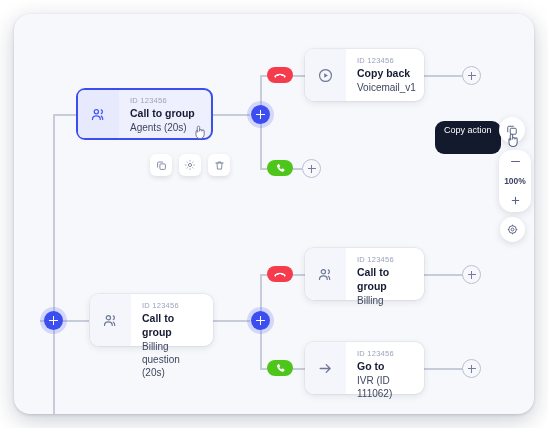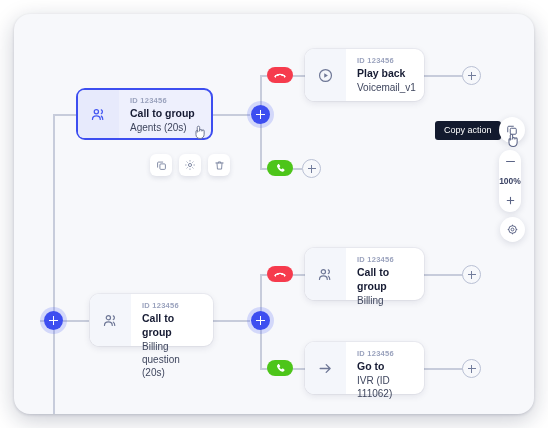--- a/index.html
+++ b/index.html
@@ -16,21 +16,21 @@
   .edge.v{width:1.5px;}
 
   
   .node{position:absolute;display:flex;align-items:stretch;
         background:#ffffff;border-radius:9px;
         box-shadow:0 2px 7px rgba(25,33,70,.10),0 0 0 1px rgba(25,33,70,.045);
         height:52px;box-sizing:border-box;}
   .node .ico{width:41px;flex:0 0 41px;display:flex;align-items:center;justify-content:center;
         background:#f4f6fb;border-radius:9px 0 0 9px;}
   .node .body{flex:1;padding:7px 10px 0 11px;min-width:0;position:relative;}
-  .n-id{font-size:7.5px;font-weight:700;letter-spacing:.25px;color:#9aa2bd;line-height:9px;}
+  .n-id{font-size:7.5px;font-weight:400;letter-spacing:.25px;color:#9aa2bd;line-height:9px;}
   .n-title{font-size:10.5px;font-weight:700;color:#161b33;line-height:14px;margin-top:1px;}
   .n-sub{font-size:10px;color:#3f465e;line-height:13px;margin-top:1px;}
 
   .node.selected{background:#eef0fd;border:2px solid #3d4ef0;box-shadow:none;}
   .node.selected .ico{background:#e7eafc;border-radius:6px 0 0 6px;}
   .node.selected .body{padding-top:6px;}
 
   
   .badge{position:absolute;width:26px;height:16px;border-radius:9px;
          display:flex;align-items:center;justify-content:center;z-index:5;}
@@ -53,26 +53,26 @@
 
   
   #node-toolbar{position:absolute;display:flex;gap:7px;z-index:8;}
   #node-toolbar .tb{width:22px;height:22px;border-radius:6px;background:#fff;
       box-shadow:0 2px 5px rgba(25,33,70,.12);display:flex;align-items:center;justify-content:center;}
 
   
   #copy-btn{position:absolute;left:485px;top:103px;width:26px;height:26px;border-radius:50%;
       background:#fff;box-shadow:0 2px 7px rgba(25,33,70,.14);
       display:flex;align-items:center;justify-content:center;z-index:11;}
-  #copy-tip{position:absolute;left:421px;top:107px;height:19px;padding:0 9px;
-      background:#131a2e;border-radius:3px;color:#fff;font-size:9px;line-height:19px;
+  #copy-tip{position:absolute;left:421px;top:107px;height:33px;padding:0 9px;
+      background:#131a2e;border-radius:9px;color:#fff;font-size:9px;line-height:19px;
       white-space:nowrap;z-index:10;}
   #copy-tip::after{content:"";position:absolute;right:-4px;top:6px;width:8px;height:8px;
       background:#131a2e;transform:rotate(45deg);border-radius:1px;}
-  #zoom-pill{position:absolute;left:485px;top:136px;width:22px;height:62px;border-radius:13px;
+  #zoom-pill{position:absolute;left:485px;top:136px;width:32px;height:62px;border-radius:13px;
       background:#fff;box-shadow:0 2px 7px rgba(25,33,70,.13);
       display:flex;flex-direction:column;align-items:center;justify-content:space-around;z-index:11;}
   #zoom-pill .zlbl{font-size:8.5px;font-weight:700;color:#3c4companion;color:#3c4465;}
   #fit-btn{position:absolute;left:486px;top:203px;width:25px;height:25px;border-radius:50%;
       background:#fff;box-shadow:0 2px 7px rgba(25,33,70,.13);
       display:flex;align-items:center;justify-content:center;z-index:11;}
   .zbtn{width:22px;height:17px;display:flex;align-items:center;justify-content:center;cursor:pointer;}
   .zbtn span{display:block;background:#5b6486;position:relative;}
 
   .cursor{position:absolute;z-index:30;pointer-events:none;}
@@ -163,21 +163,21 @@
 
   <div class="node" style="left:291px;top:35px;width:119px;">
     <div class="ico">
       <svg width="17" height="17" viewBox="0 0 24 24" fill="none" stroke="#6f7897" stroke-width="1.7">
         <circle cx="12" cy="12" r="8.4"></circle>
           <path d="M10.2 8.8l5.2 3.2-5.2 3.2z" fill="#6f7897" stroke="none"></path>
       </svg>
     </div>
     <div class="body">
       <div class="n-id">ID 123456</div>
-      <div class="n-title">Play back</div>
+      <div class="n-title">Copy back</div>
       <div class="n-sub">Voicemail_v1</div>
     </div>
   </div>
 
   <div class="plus-out" style="left:448px;top:52px;"></div>
 
   <div class="badge green" style="left:253px;top:146px;">
     <svg width="13" height="13" viewBox="0 0 24 24" fill="#ffffff">
       <path d="M7.6 4.2c.6-.5 1.5-.4 2 .3l1.7 2.3c.4.6.3 1.4-.3 1.9l-1 .8c.7 1.8 2.2 3.3 4 4l.8-1c.5-.6 1.3-.7 1.9-.3l2.3 1.7c.7.5.8 1.4.3 2l-1.2 1.4c-.7.8-1.9 1.1-2.9.7-4.6-1.7-8-5.1-9.6-9.7-.3-1 0-2.1.8-2.8z"></path>
     </svg>

